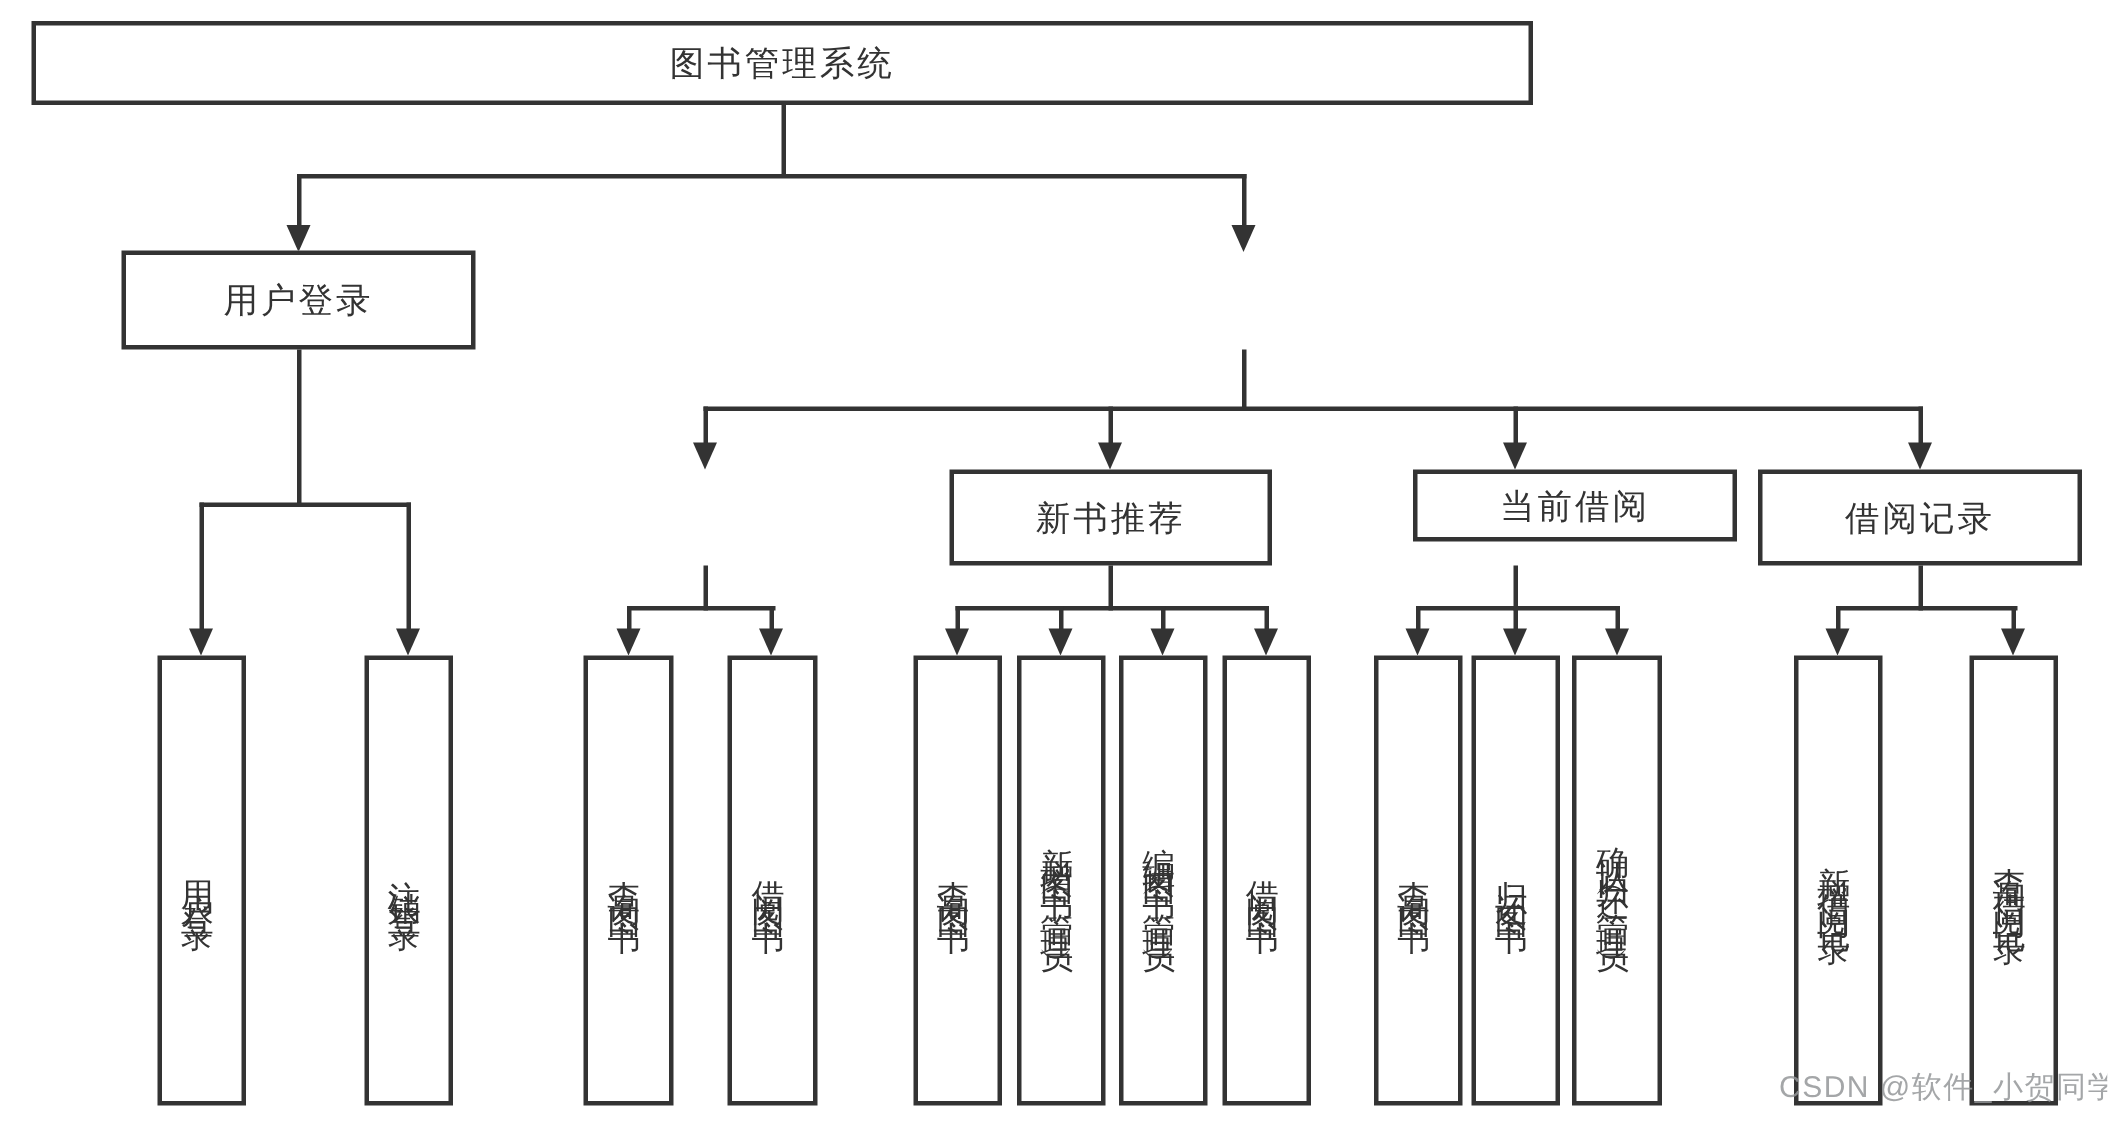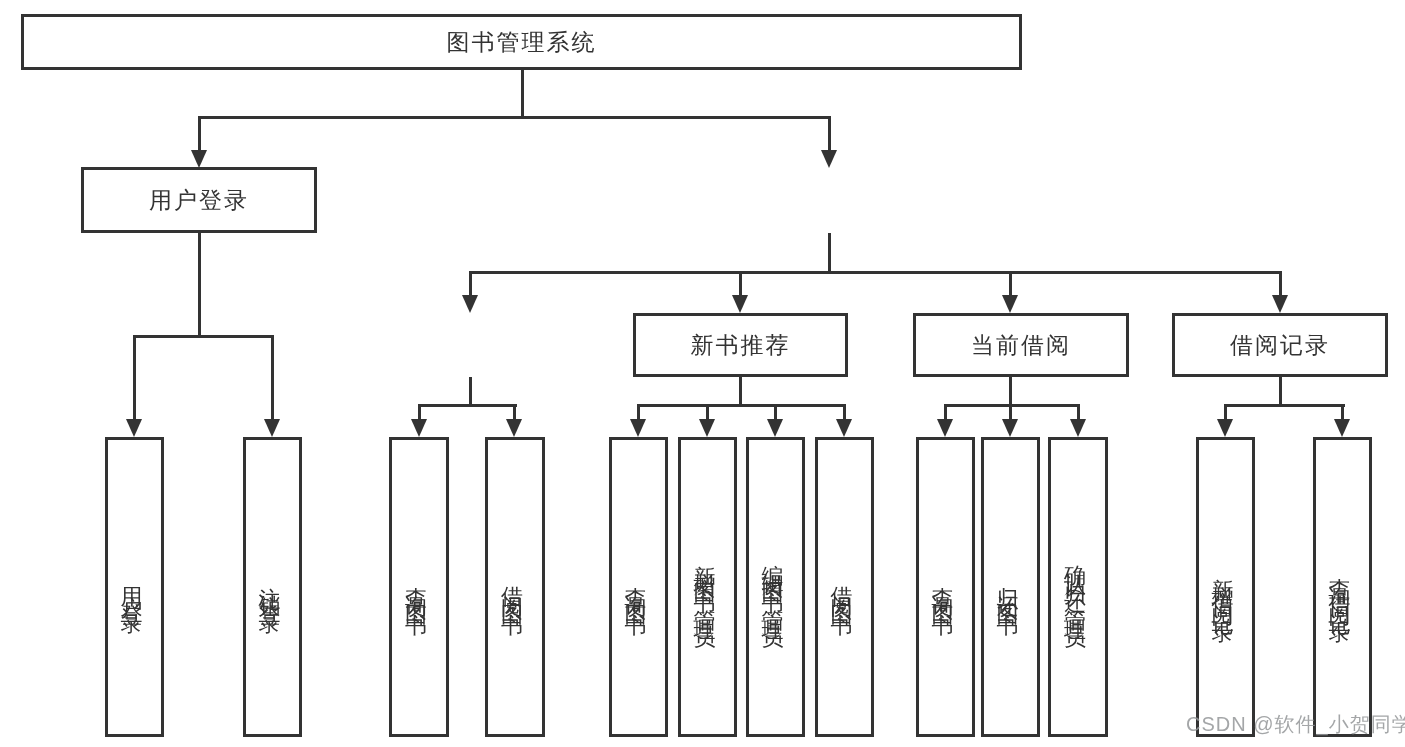--- a/index.html
+++ b/index.html
@@ -63,21 +63,21 @@
   <div class="line" style="left:739px;top:271px;width:3px;height:26px;"></div>
   <div class="arrow" style="left:732px;top:295px;"></div>
   <div class="line" style="left:1009px;top:271px;width:3px;height:26px;"></div>
   <div class="arrow" style="left:1002px;top:295px;"></div>
   <div class="line" style="left:1279px;top:271px;width:3px;height:26px;"></div>
   <div class="arrow" style="left:1272px;top:295px;"></div>
 
   <div class="box" style="left:633px;top:313px;width:215px;height:64px;">
     <span class="hlabel">新书推荐</span>
   </div>
-  <div class="box" style="left:913px;top:313px;width:216px;height:64px;text-align:center;">
+  <div class="box" style="left:942px;top:313px;width:216px;height:48px;text-align:center;">
     <span class="hlabel">当前借阅</span>
   </div>
   <div class="box" style="left:1172px;top:313px;width:216px;height:64px;">
     <span class="hlabel">借阅记录</span>
   </div>
 
   <div class="line" style="left:469px;top:377px;width:3px;height:30px;"></div>
   <div class="line" style="left:418px;top:404px;width:99px;height:3px;"></div>
   <div class="line" style="left:418px;top:404px;width:3px;height:17px;"></div>
   <div class="arrow" style="left:411px;top:419px;"></div>

